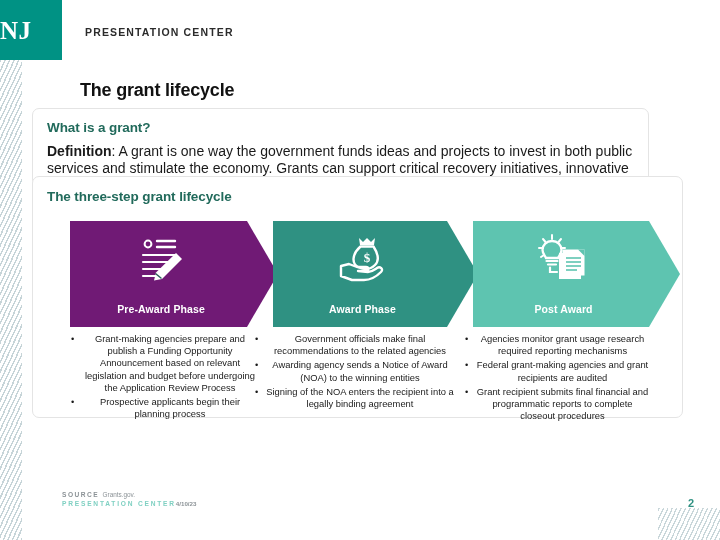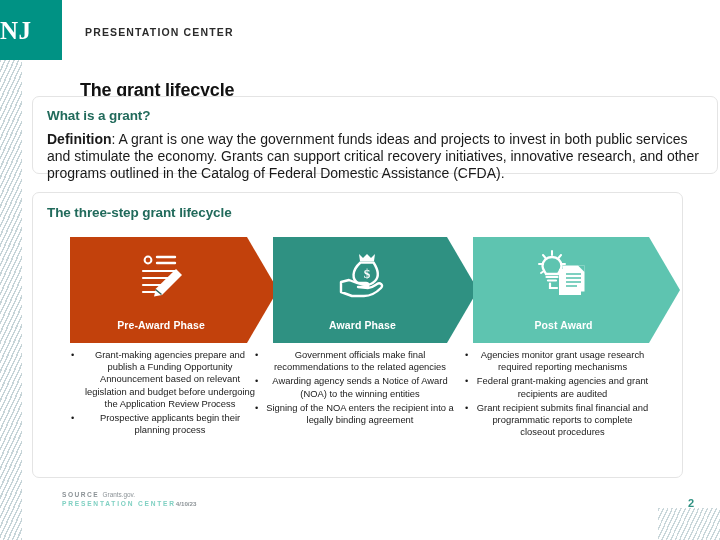--- a/index.html
+++ b/index.html
@@ -90,30 +90,30 @@
   
   .card {
     position: absolute;
     background: #ffffff;
     border: 1px solid #e4e4e4;
     border-radius: 7px;
     box-sizing: border-box;
   }
   #card-grant {
     left: 32px;
-    top: 96px;
-    width: 686px;
+    top: 108px;
+    width: 617px;
     height: 78px;
     padding: 11px 14px 0 14px;
   }
   #card-lifecycle {
     left: 32px;
-    top: 192px;
+    top: 176px;
     width: 651px;
-    height: 286px;
+    height: 242px;
   }
   .card-heading {
     color: #216a5b;
     font-size: 13.5px;
     font-weight: 700;
     letter-spacing: -0.1px;
     margin: 0 0 8px 0;
   }
   #card-lifecycle .card-heading {
     padding: 12px 0 0 14px;
@@ -138,21 +138,21 @@
   .chevron {
     position: absolute;
     top: 0;
     height: 106px;
     display: flex;
     flex-direction: column;
     align-items: center;
     justify-content: flex-start;
     clip-path: polygon(0 0, calc(100% - 31px) 0, 100% 50%, calc(100% - 31px) 100%, 0 100%);
   }
-  .chevron.c1 { left: 0px;   width: 208px; background: #c2410c; }
+  .chevron.c1 { left: 0px;   width: 208px; background: #701a75; }
   .chevron.c2 { left: 203px; width: 205px; background: #2f9182; }
   .chevron.c3 { left: 403px; width: 207px; background: #5ec4b0; }
   .chevron-icon {
     margin-top: 13px;
     height: 52px;
     display: flex;
     align-items: center;
     justify-content: center;
     transform: translateX(-12px);
   }

